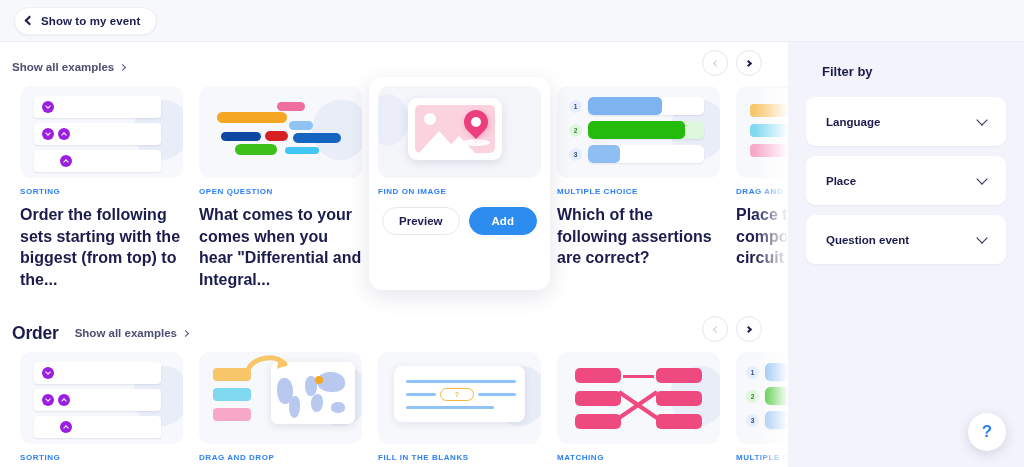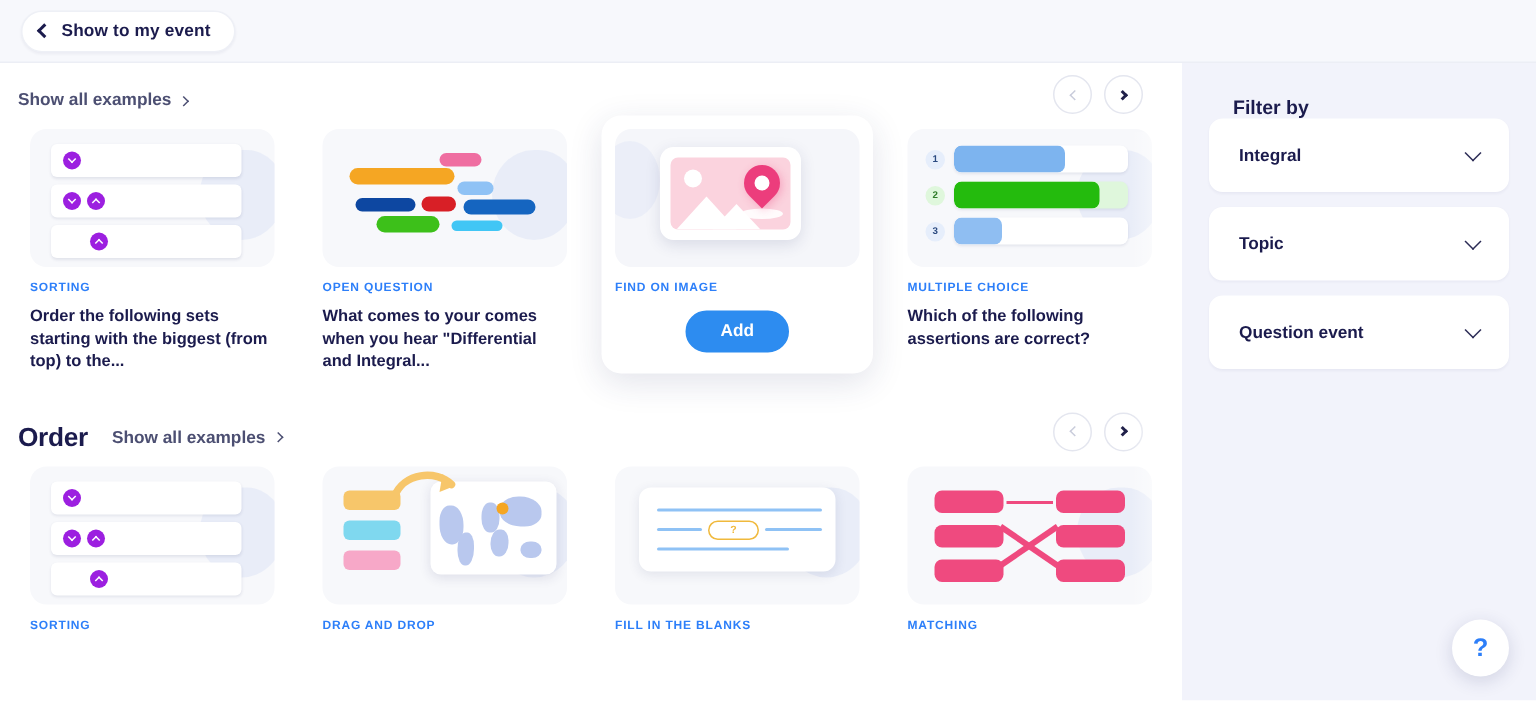--- a/index.html
+++ b/index.html
@@ -62,34 +62,34 @@
   .arrow {
     width: 26px; height: 26px; border-radius: 50%;
     border: 1px solid #e4e6ef; background: #fff;
     display: flex; align-items: center; justify-content: center; cursor: pointer;
   }
   .arrow .g { display:block; width:5px; height:5px; }
   .arrow.prev .g { border-left:1.8px solid #c9ccdb; border-bottom:1.8px solid #c9ccdb; transform: rotate(45deg); margin-left:2px;}
   .arrow.next .g { border-right:2px solid #21214a; border-top:2px solid #21214a; transform: rotate(45deg); margin-right:2px;}
 
   
-  .row { display: flex; gap: 32px; padding-left: 8px; position: relative; }
+  .row { display: flex; gap: 16px; padding-left: 8px; position: relative; }
   .card {
     width: 163px; min-width: 163px; position: relative;
   }
   .card .thumb {
     height: 92px; border-radius: 11px; background: #f7f8fb;
     position: relative; overflow: hidden;
   }
   .card .kind {
     margin-top: 9px; font-size: 8px; font-weight: bold; letter-spacing: .55px;
     color: #2d7ff9; text-transform: uppercase;
   }
   .card .qtext {
-    margin-top: 8px; font-size: 11px; font-weight: bold; line-height: 1.35;
+    margin-top: 8px; font-size: 16px; font-weight: bold; line-height: 1.35;
     color: #1b1b4d;
   }
   
   .card.featured {
     background: #fff; border-radius: 13px;
     box-shadow: 0 6px 22px rgba(40,45,100,.13);
     padding: 9px 9px 12px 9px; margin: -9px -9px 0 -9px;
     width: 181px; min-width: 181px; z-index: 6;
   }
   .card.featured .thumb { background:#f5f6fa; }
@@ -167,21 +167,21 @@
       border:1.6px solid #f0b93c; background:#fff; display:flex; align-items:center; justify-content:center;
       font-size:7px; font-weight:bold; color:#f0b93c; }
 
   
   .mt { position:absolute; left:18px; top:16px; right:18px; }
   .mt-row { display:flex; justify-content:space-between; margin-bottom:8px; position:relative; }
   .mt-box { width:46px; height:15px; border-radius:5px; background:#ef4a7f; }
   .mt-link { position:absolute; left:48px; right:48px; top:7px; height:2.5px; background:#ef4a7f; }
 
   
-  .filter-title { font-size: 13px; font-weight: bold; color:#1b1b4d; padding-left:16px;}
+  .filter-title { font-size: 13px; font-weight: bold; color:#1b1b4d; margin-bottom: 18px; padding-left:16px;}
   .filter-item {
     background:#fff; border-radius:9px; height:49px; margin-bottom: 10px;
     display:flex; align-items:center; justify-content:space-between;
     padding: 0 20px; cursor:pointer; box-shadow:0 1px 2px rgba(40,45,100,.05);
   }
   .filter-label { font-size:11.5px; font-weight:bold; color:#1b1b4d; }
   .chev-dn { width:8px; height:8px; border-right:1.8px solid #2b2b55; border-bottom:1.8px solid #2b2b55;
              transform: rotate(45deg); margin-top:-4px; }
 
   .help-btn {
@@ -284,20 +284,21 @@
                     <span class="foi-mt"></span>
                     <span class="foi-mt2"></span>
                   </div>
                 </div>
                 <span class="pin-shadow"></span>
                 <span class="pin"></span>
               </div>
             </div>
             <div class="kind">FIND ON IMAGE</div>
             <div class="actions">
+              <div class="btn preview">Preview</div>
               <div class="btn add">Add</div>
             </div>
           </div>
 
           <div class="card">
             <div class="thumb">
               <span class="blob"></span>
               <div class="mc">
                 <div class="mc-row">
                     <span class="mc-num" style="background:#e6eefb;color:#2b4a80">1</span>
@@ -481,25 +482,25 @@
           </div>
 
         </div>
       </div>
     </div>
 
     <div class="sidebar">
       <div class="filter-title">Filter by</div>
 
       <div class="filter-item">
-        <span class="filter-label">Integral</span>
+        <span class="filter-label">Language</span>
         <span class="chev-dn"></span>
       </div>
       <div class="filter-item">
-        <span class="filter-label">Topic</span>
+        <span class="filter-label">Place</span>
         <span class="chev-dn"></span>
       </div>
       <div class="filter-item">
         <span class="filter-label">Question event</span>
         <span class="chev-dn"></span>
       </div>
 
       <div class="help-btn">
         <span>?</span>
       </div>

